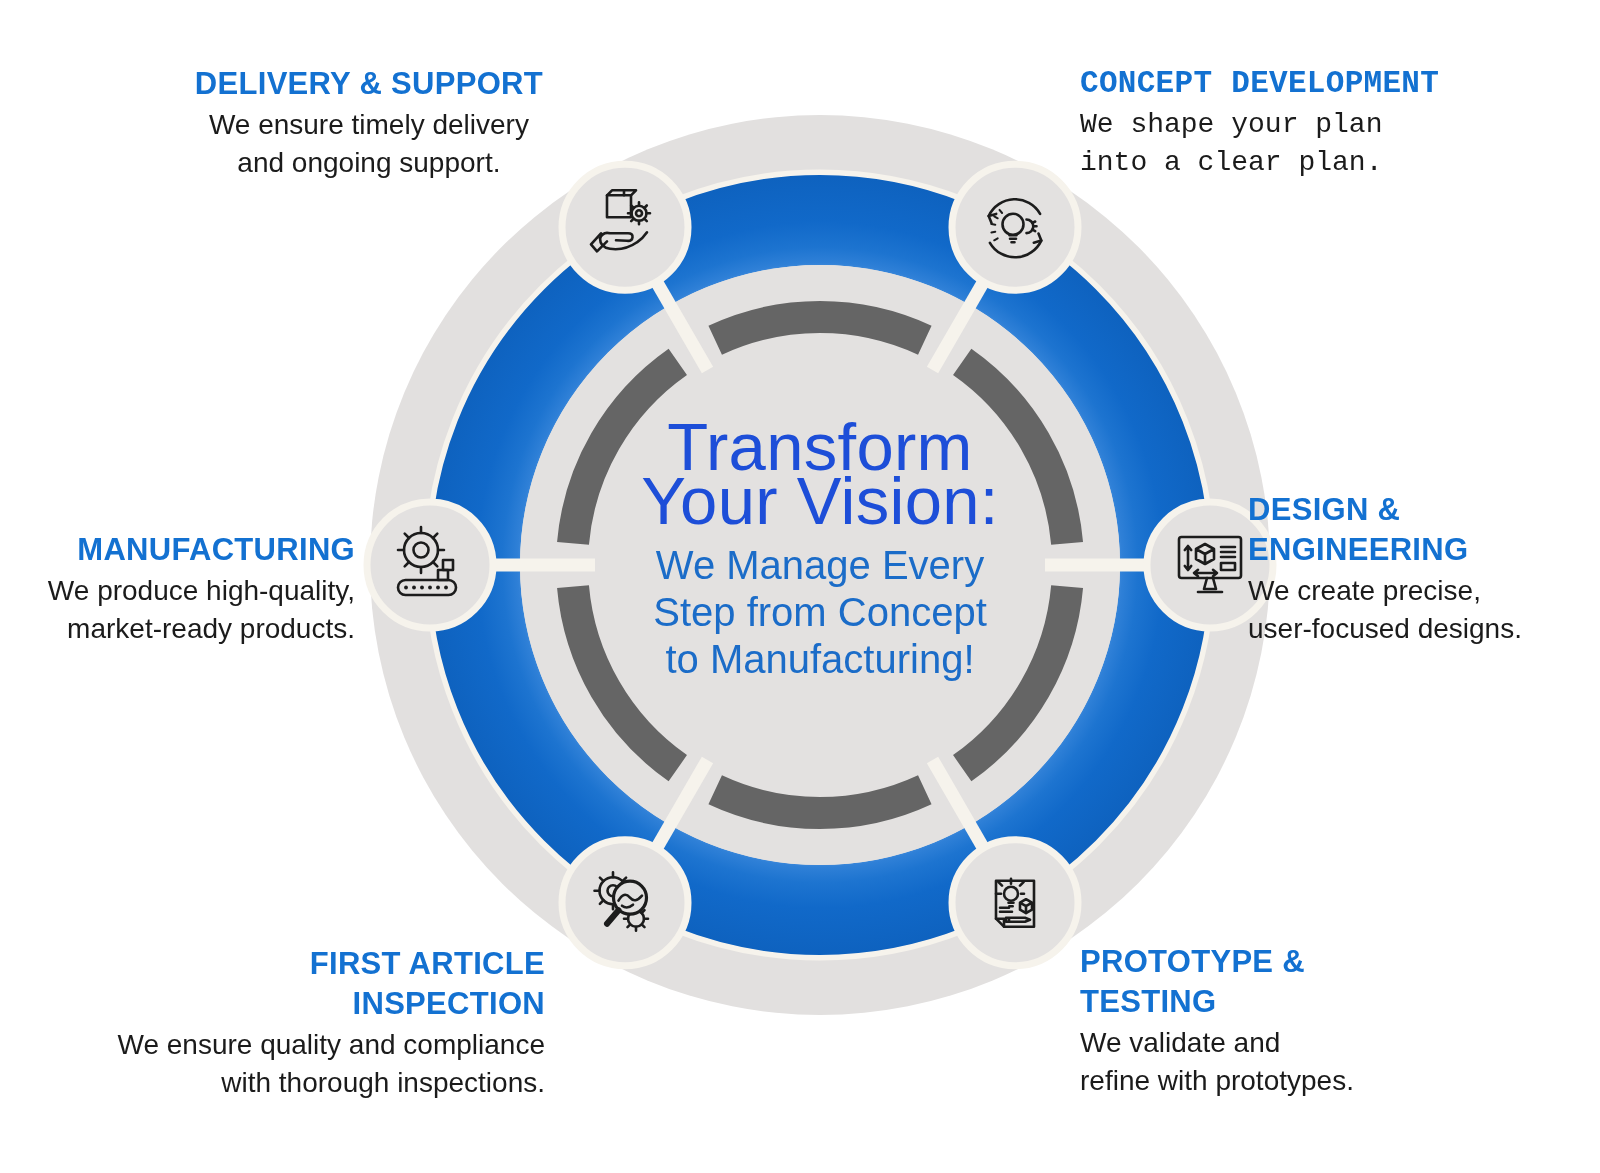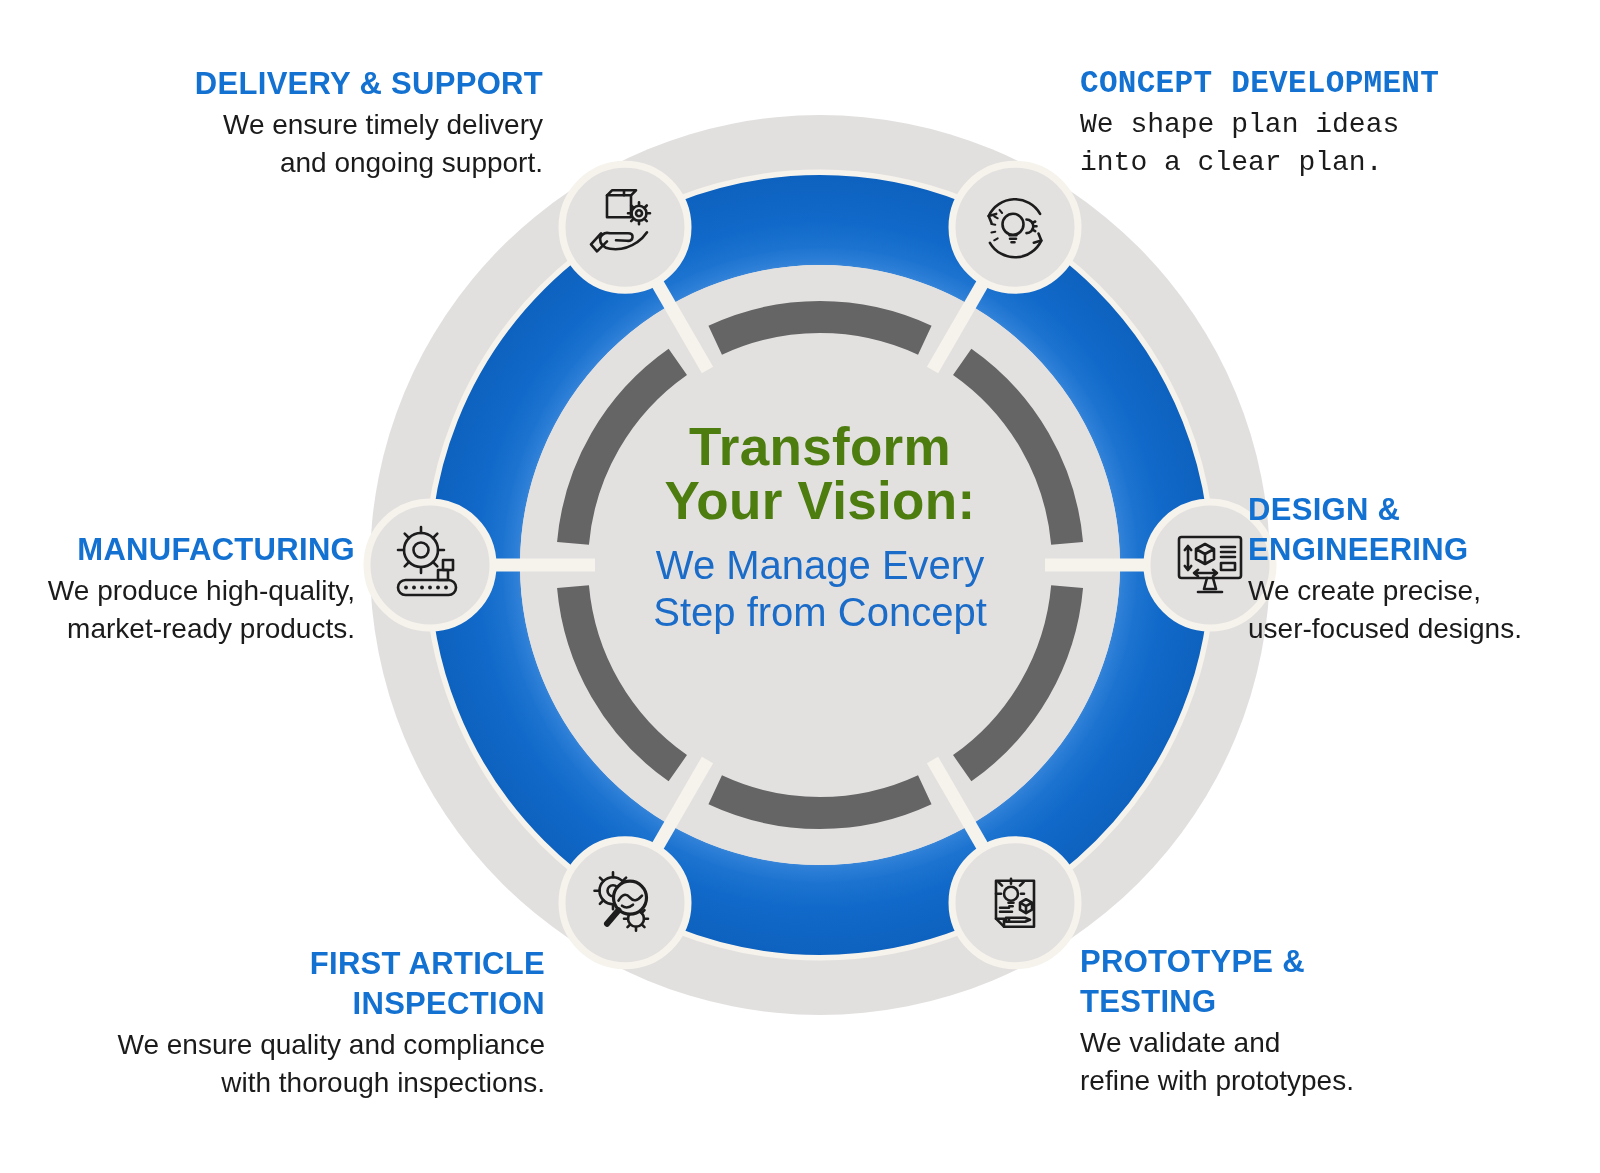--- a/index.html
+++ b/index.html
@@ -11,21 +11,21 @@
   .stage-label{position:absolute;white-space:nowrap;}
   .stage-label.align-right{text-align:right;}
   .stage-label.align-left{text-align:left;}
   .stage-title{font-size:31px;font-weight:bold;color:#1371D1;line-height:40px;letter-spacing:.3px;}
   .stage-title span{display:block;}
   .stage-desc{font-size:28px;color:#1B1B1B;line-height:38px;margin-top:2px;}
   .stage-desc span{display:block;}
   .center-text{
     position:absolute;left:530px;top:420px;width:580px;text-align:center;
   }
-  .center-heading{font-size:53px;font-weight:bold;color:#4d7c0f;line-height:54px;letter-spacing:.3px;}
+  .center-heading{font-size:67px;font-weight:normal;color:#1d4ed8;line-height:54px;letter-spacing:.3px;}
   .center-heading span{display:block;}
   .center-subtitle{font-size:40px;color:#1B6CC8;line-height:47px;margin-top:14px;}
   .center-subtitle span{display:block;}
   .icon-stroke{stroke:#1C1C1C;stroke-width:2.6;fill:none;stroke-linecap:round;stroke-linejoin:round;}
 </style>
 </head>
 <body>
 
 <div class="canvas">
 
@@ -154,29 +154,30 @@
   </svg>
 
   <div class="center-text">
     <div class="center-heading">
       <span>Transform</span>
       <span>Your Vision:</span>
     </div>
     <div class="center-subtitle">
       <span>We Manage Every</span>
       <span>Step from Concept</span>
+      <span>to Manufacturing!</span>
     </div>
   </div>
 
   <div class="stage-label align-left" style="left:1080px;top:64px;font-family:Liberation Mono, monospace;">
     <div class="stage-title">
       <span>CONCEPT DEVELOPMENT</span>
     </div>
     <div class="stage-desc">
-      <span>We shape plan ideas</span>
+      <span>We shape your plan</span>
       <span>into a clear plan.</span>
     </div>
   </div>
 
   <div class="stage-label align-left" style="left:1248px;top:490px;">
     <div class="stage-title">
       <span>DESIGN &amp;</span>
       <span>ENGINEERING</span>
     </div>
     <div class="stage-desc">
@@ -210,21 +211,21 @@
   <div class="stage-label align-right" style="right:1245px;top:530px;">
     <div class="stage-title">
       <span>MANUFACTURING</span>
     </div>
     <div class="stage-desc">
       <span>We produce high-quality,</span>
       <span>market-ready products.</span>
     </div>
   </div>
 
-  <div class="stage-label align-right" style="right:1057px;top:64px;">
+  <div class="stage-label align-right" style="right:1057px;top:64px;text-align:center;">
     <div class="stage-title">
       <span>DELIVERY &amp; SUPPORT</span>
     </div>
     <div class="stage-desc">
       <span>We ensure timely delivery</span>
       <span>and ongoing support.</span>
     </div>
   </div>
 
 </div>

